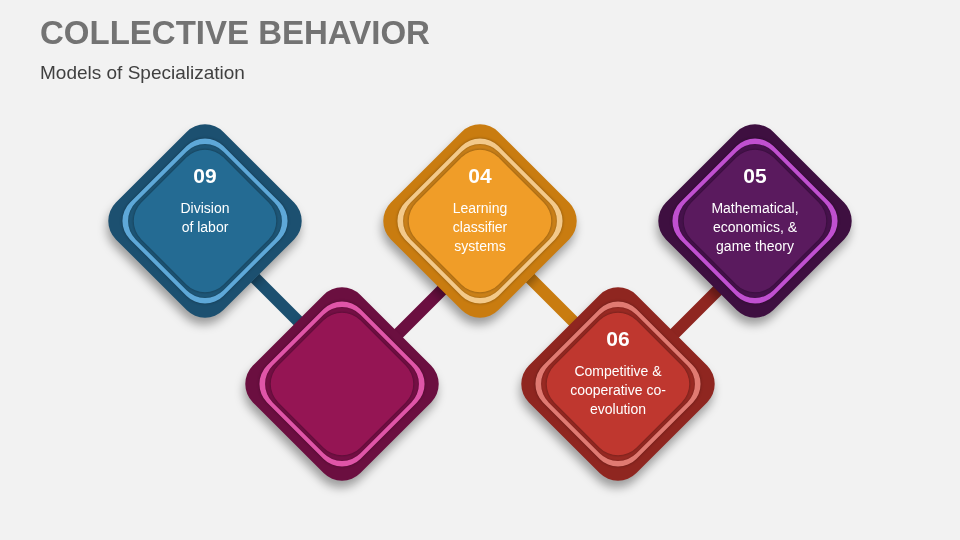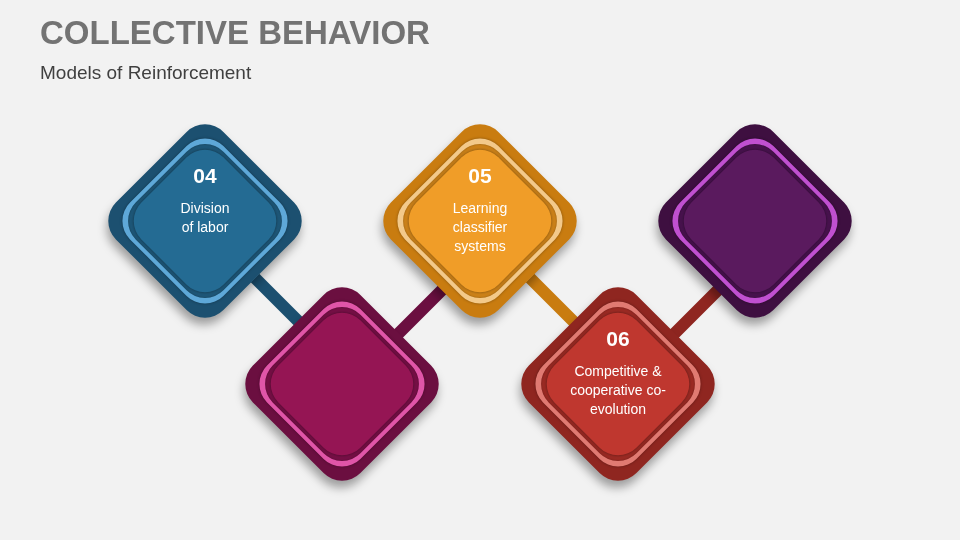--- a/index.html
+++ b/index.html
@@ -42,55 +42,55 @@
       margin-bottom: 10px;
     }
     .label {
       font-size: 14px; line-height: 19px; white-space: pre-line;
     }
   </style>
 </head>
 <body>
 
 <div class="title">COLLECTIVE BEHAVIOR</div>
-<div class="subtitle">Models of Reinforcement</div>
+<div class="subtitle">Models of Specialization</div>
 
 <div class="connector" style="left:255px; top:272px; width:110px; transform: rotate(45deg); background:#1c5070;"></div>
 <div class="connector" style="left:392px; top:334px; width:110px; transform: rotate(-45deg); background:#6b0f40;"></div>
 <div class="connector" style="left:530px; top:272px; width:110px; transform: rotate(45deg); background:#c97c10;"></div>
 <div class="connector" style="left:668px; top:334px; width:110px; transform: rotate(-45deg); background:#8f2620;"></div>
 
 <div class="node" style="left:95px; top:111px;">
   <div class="sq outer" style="background:#1c5070;"></div>
   <div class="sq ring" style="background:#5ea8d8;"></div>
   <div class="sq ring2" style="background:#1f5a7c;"></div>
   <div class="sq inner" style="background:#246b93;"></div>
   <div class="content">
-    <div class="num">04</div>
+    <div class="num">09</div>
     <div class="label">Division
 of labor</div>
   </div>
 </div>
 
 <div class="node" style="left:232px; top:274px;">
   <div class="sq outer" style="background:#6b0f40;"></div>
   <div class="sq ring" style="background:#e055a8;"></div>
   <div class="sq ring2" style="background:#7a1048;"></div>
   <div class="sq inner" style="background:#951554;"></div>
   <div class="content">
   </div>
 </div>
 
 <div class="node" style="left:370px; top:111px;">
   <div class="sq outer" style="background:#c97c10;"></div>
   <div class="sq ring" style="background:#f3c98a;"></div>
   <div class="sq ring2" style="background:#d3861a;"></div>
   <div class="sq inner" style="background:#f09d28;"></div>
   <div class="content">
-    <div class="num">05</div>
+    <div class="num">04</div>
     <div class="label">Learning
 classifier
 systems</div>
   </div>
 </div>
 
 <div class="node" style="left:508px; top:274px;">
   <div class="sq outer" style="background:#8f2620;"></div>
   <div class="sq ring" style="background:#e07a72;"></div>
   <div class="sq ring2" style="background:#a02c25;"></div>
@@ -101,13 +101,19 @@
 cooperative co-
 evolution</div>
   </div>
 </div>
 
 <div class="node" style="left:645px; top:111px;">
   <div class="sq outer" style="background:#3e0f40;"></div>
   <div class="sq ring" style="background:#c050d0;"></div>
   <div class="sq ring2" style="background:#4a1350;"></div>
   <div class="sq inner" style="background:#5a1a5e;"></div>
+  <div class="content">
+    <div class="num">05</div>
+    <div class="label">Mathematical,
+economics, &amp;
+game theory</div>
+  </div>
 </div>
 
 </body></html>

